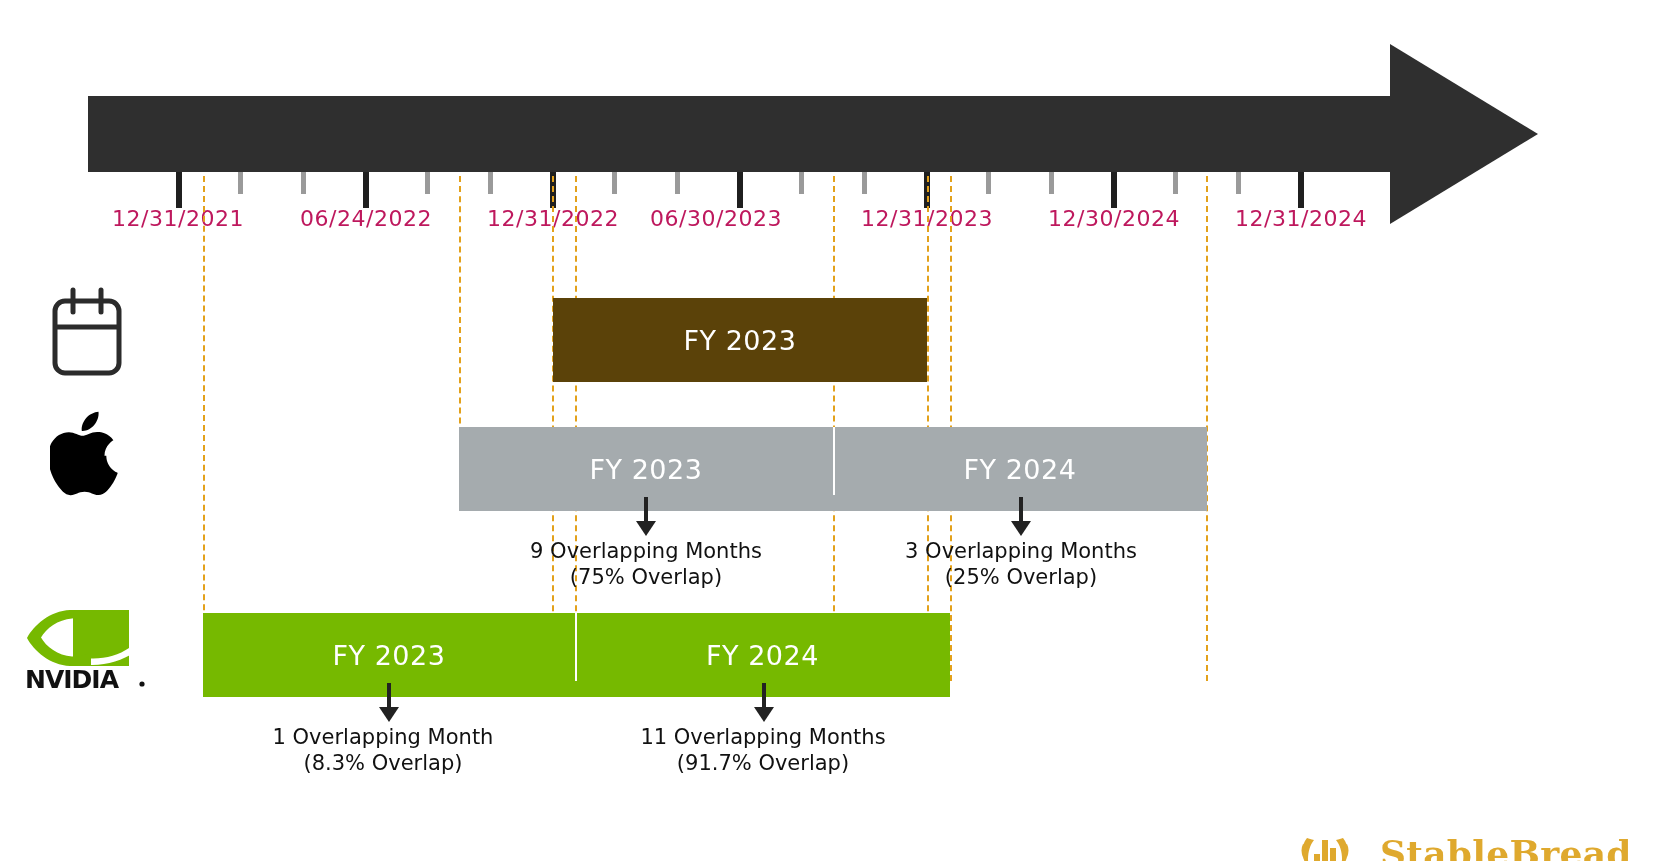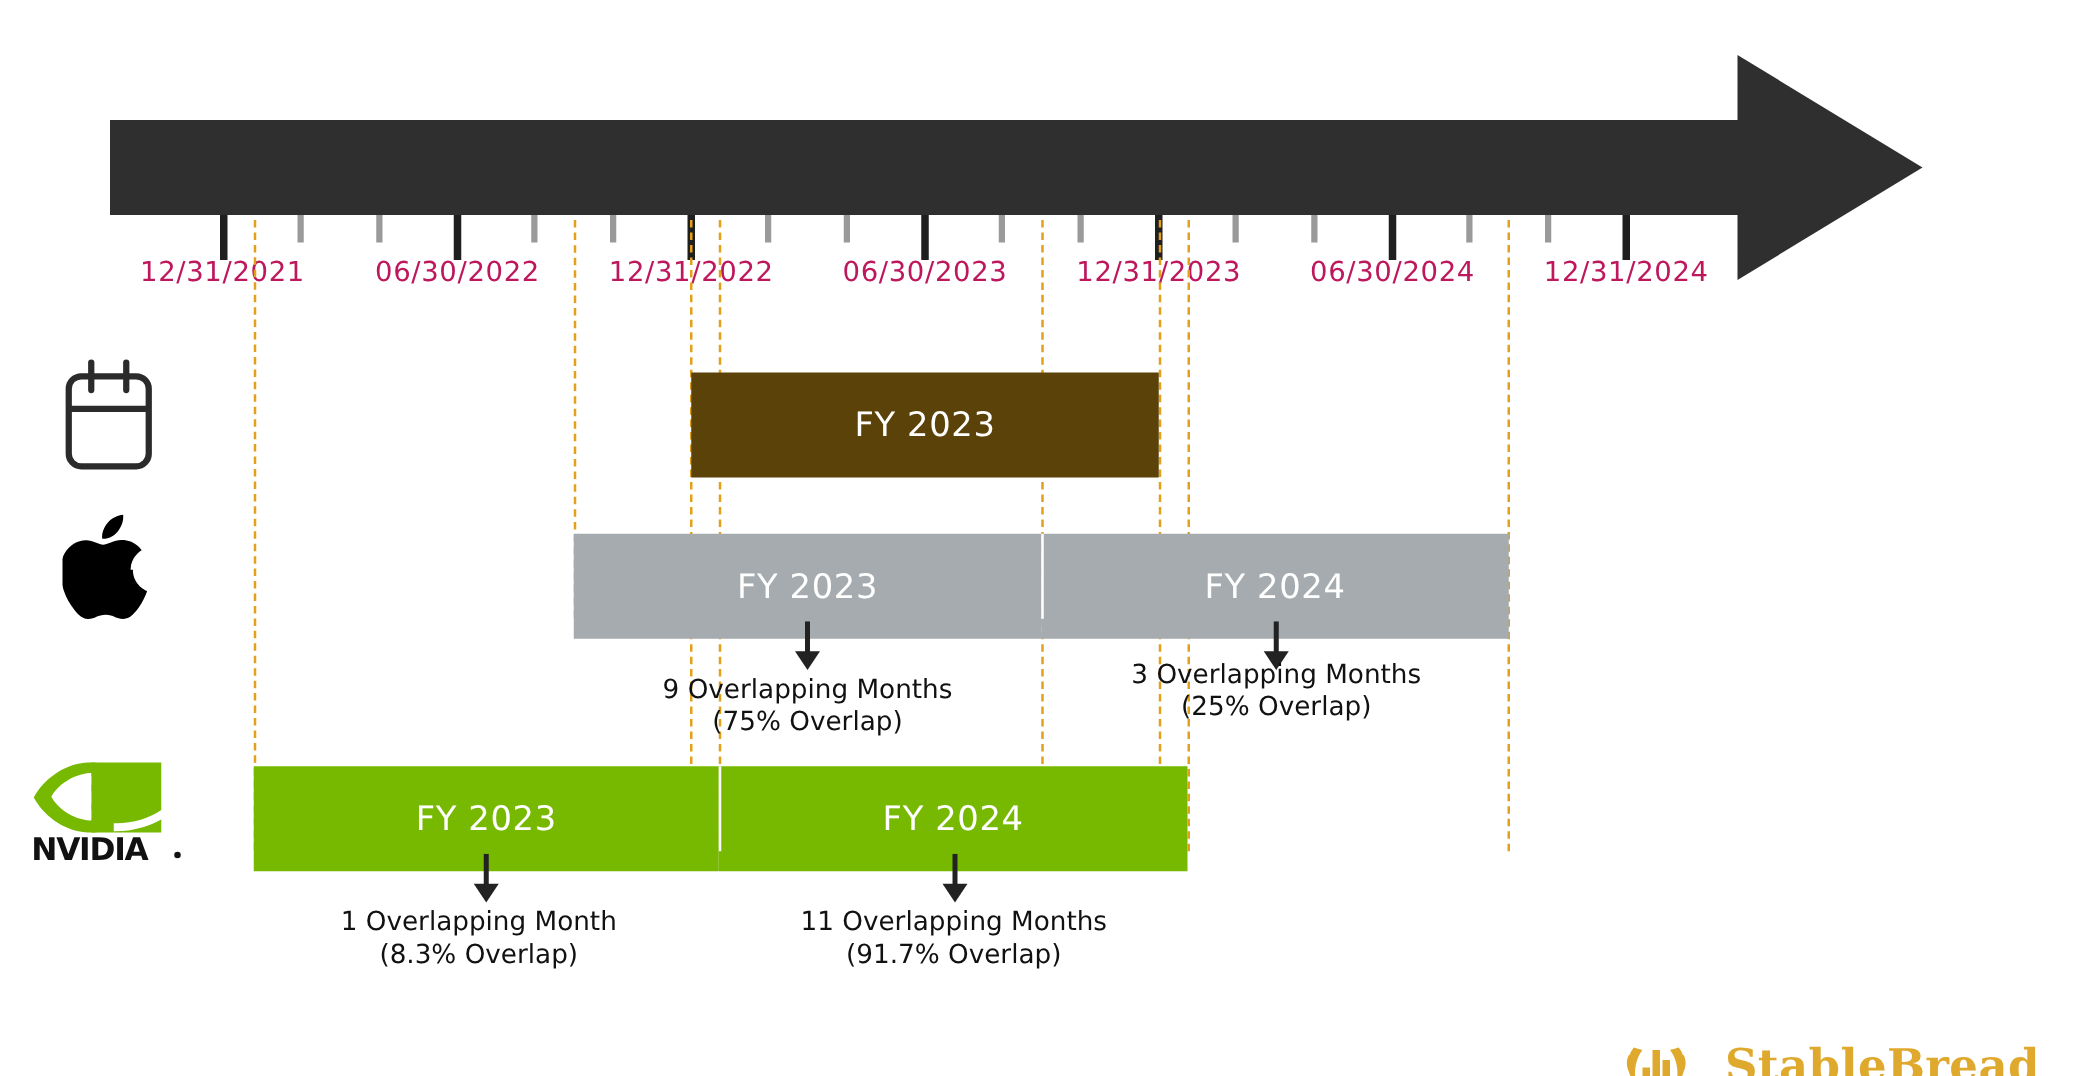--- a/index.html
+++ b/index.html
@@ -67,25 +67,25 @@
       <div class="tick major" style="left: 924px;"></div>
       <div class="tick" style="left: 986.333px;"></div>
       <div class="tick" style="left: 1048.67px;"></div>
       <div class="tick major" style="left: 1111px;"></div>
       <div class="tick" style="left: 1173.33px;"></div>
       <div class="tick" style="left: 1235.67px;"></div>
       <div class="tick major" style="left: 1298px;"></div>
     </div>
 
   <div class="axis-label" style="left:178px">12/31/2021</div>
-  <div class="axis-label" style="left:366px">06/30/2022</div>
+  <div class="axis-label" style="left:366px">06/24/2022</div>
   <div class="axis-label" style="left:553px">12/31/2022</div>
-  <div class="axis-label" style="left:740px">06/30/2023</div>
+  <div class="axis-label" style="left:716px">06/30/2023</div>
   <div class="axis-label" style="left:927px">12/31/2023</div>
-  <div class="axis-label" style="left:1114px">06/30/2024</div>
+  <div class="axis-label" style="left:1114px">12/30/2024</div>
   <div class="axis-label" style="left:1301px">12/31/2024</div>
 
   <div class="vline" style="left:203px;top:176px;height:504px"></div>
   <div class="vline" style="left:459px;top:176px;height:318px"></div>
   <div class="vline" style="left:552px;top:176px;height:505px"></div>
   <div class="vline" style="left:575px;top:176px;height:505px"></div>
   <div class="vline" style="left:833px;top:176px;height:505px"></div>
   <div class="vline" style="left:927px;top:176px;height:505px"></div>
   <div class="vline" style="left:950px;top:176px;height:505px"></div>
   <div class="vline" style="left:1206px;top:176px;height:505px"></div>
@@ -128,21 +128,21 @@
     <div>9 Overlapping Months</div>
     <div>(75% Overlap)</div>
   </div>
 
   <div class="arrow-down" style="left:1021px;top:497px">
     <svg width="26" height="40" viewBox="0 0 26 40">
       <line x1="13" y1="0" x2="13" y2="28" stroke="#222" stroke-width="4"></line>
       <polygon points="13,39 3,24 23,24" fill="#222"></polygon>
     </svg>
   </div>
-  <div class="anno" style="left:1021px;top:526px">
+  <div class="anno" style="left:1021px;top:538px">
     <div>3 Overlapping Months</div>
     <div>(25% Overlap)</div>
   </div>
 
   <div class="row-icon" style="left:24px;top:600px">
     <svg width="126" height="92" viewBox="0 0 126 92">
       <rect x="49" y="10" width="56" height="56" fill="#76b900"></rect>
       <path fill="#76b900" d="M46 10C26 11 10 25 3 38c7 13 23 27 43 28 9 .4 19-1.6 27-6l-8-7c-5 2.6-11 3.8-17 3.4-14-.9-26-10-31-19 5-9 17-18 31-19 3-.2 6-.1 9 .3V11c-3-.7-7-1.1-11-1z"></path>
       <path fill="#fff" d="M49 21c-11 .6-20 7.8-25 17 5 9.2 14 16.4 25 17v-7c-7-.6-13-5-16-10 3-5 9-9.4 16-10v-7z"></path>
       <path fill="#fff" d="M49 33c-5 .5-9 3.6-11 5 2 1.4 6 4.5 11 5V33z"></path>

